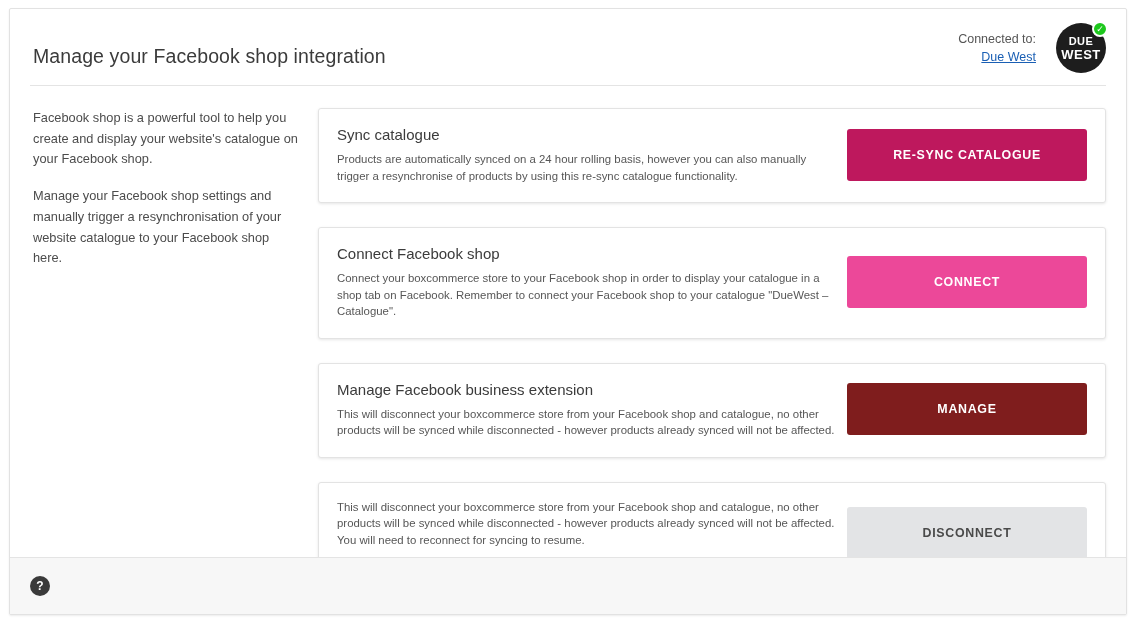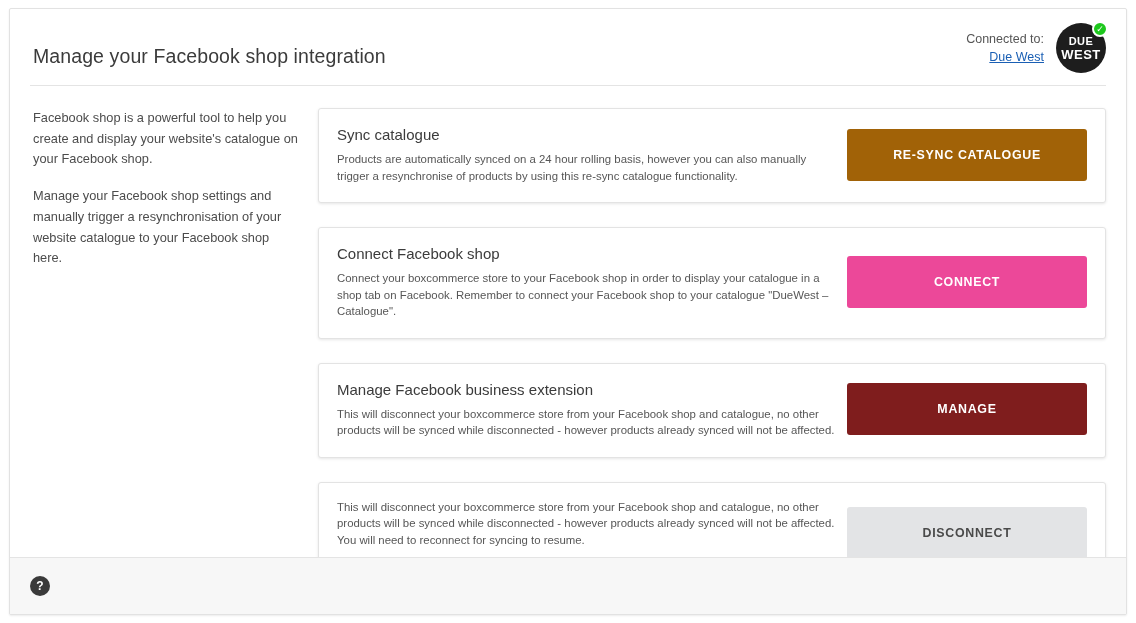--- a/index.html
+++ b/index.html
@@ -43,21 +43,21 @@
     color: #3b3b3b;
     font-weight: normal;
     letter-spacing: 0.1px;
   }
   .connected-block {
     position: absolute;
     right: 0px;
     top: 14px;
     display: flex;
     align-items: center;
-    gap: 12px;
+    gap: 20px;
   }
   .connected-text {
     text-align: right;
     line-height: 1.45;
   }
   .connected-label {
     font-size: 12.5px;
     color: #555;
     display: block;
   }
@@ -245,21 +245,21 @@
       </div>
 
       <div class="cards">
 
         <div class="card c1">
           <div class="card-text">
             <h2 class="card-title">Sync catalogue</h2>
             <p class="card-desc">Products are automatically synced on a 24 hour rolling basis, however you can also manually trigger a resynchronise of products by using this re-sync catalogue functionality.</p>
           </div>
           <div class="card-action">
-            <button class="btn" style="background:#a16207">RE-SYNC CATALOGUE</button>
+            <button class="btn" style="background:#be185d">RE-SYNC CATALOGUE</button>
           </div>
         </div>
 
         <div class="card c2">
           <div class="card-text">
             <h2 class="card-title">Connect Facebook shop</h2>
             <p class="card-desc">Connect your boxcommerce store to your Facebook shop in order to display your catalogue in a shop tab on Facebook. Remember to connect your Facebook shop to your catalogue "DueWest – Catalogue".</p>
           </div>
           <div class="card-action">
             <button class="btn" style="background:#ec4899">CONNECT</button>

